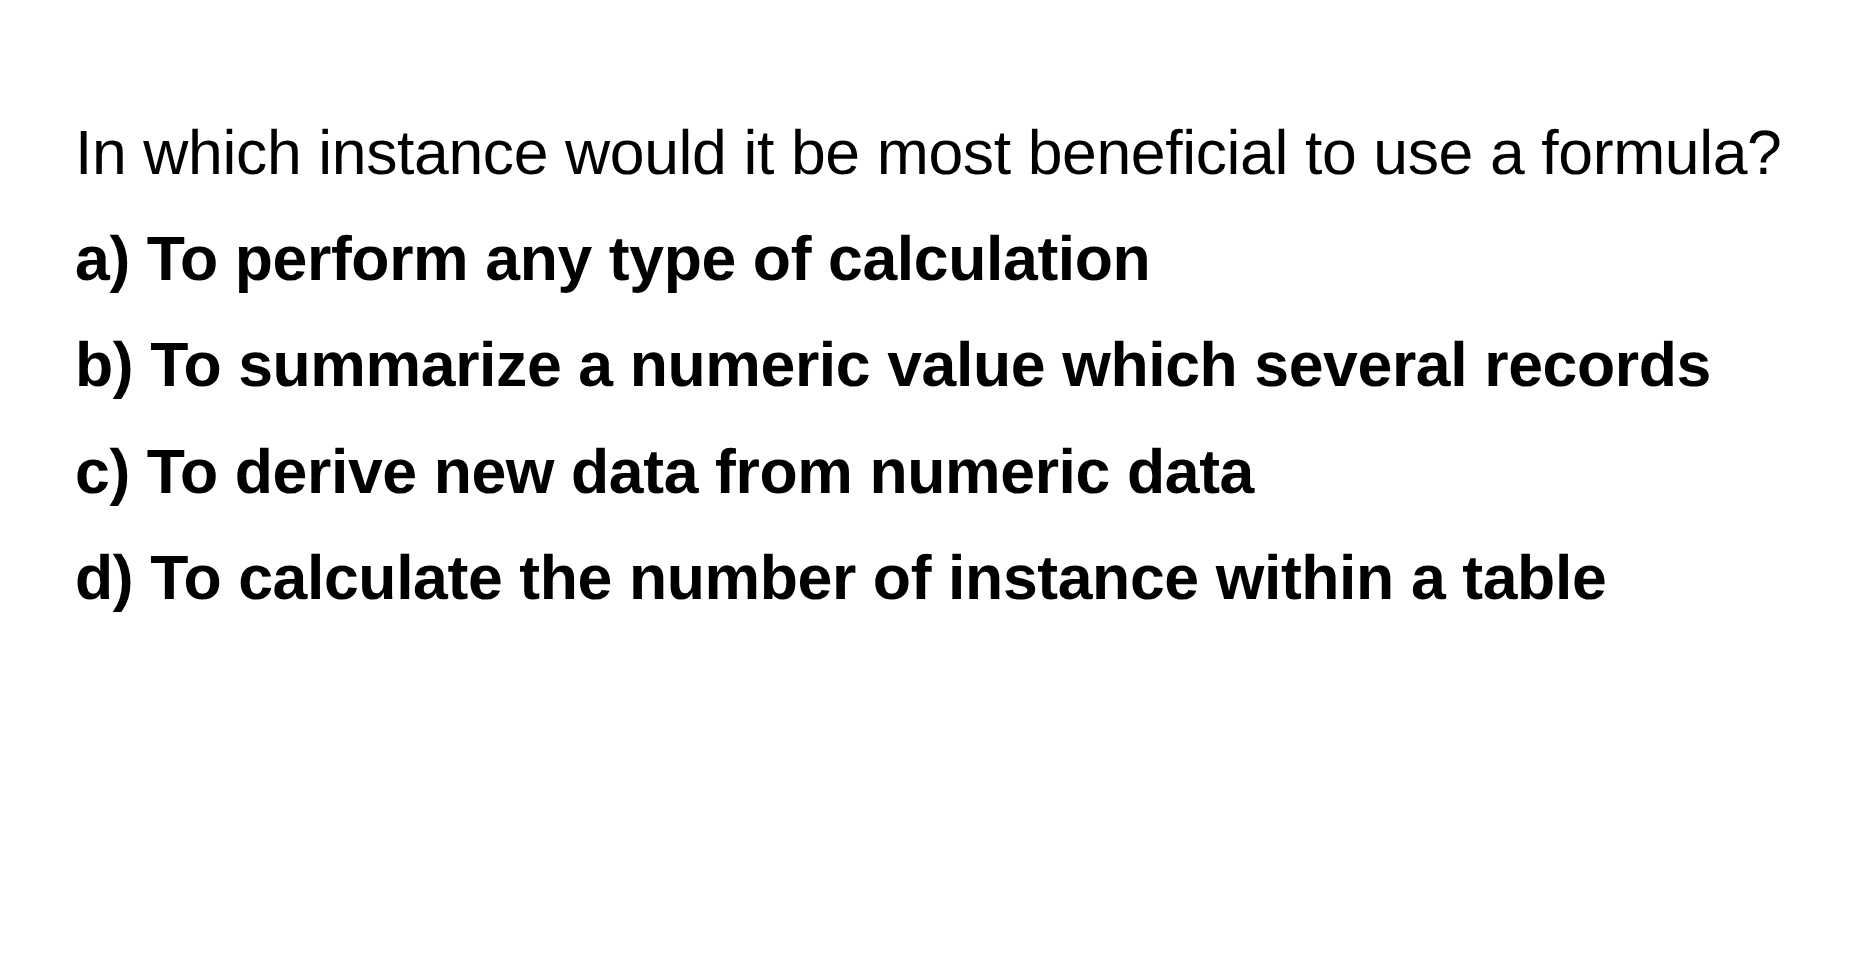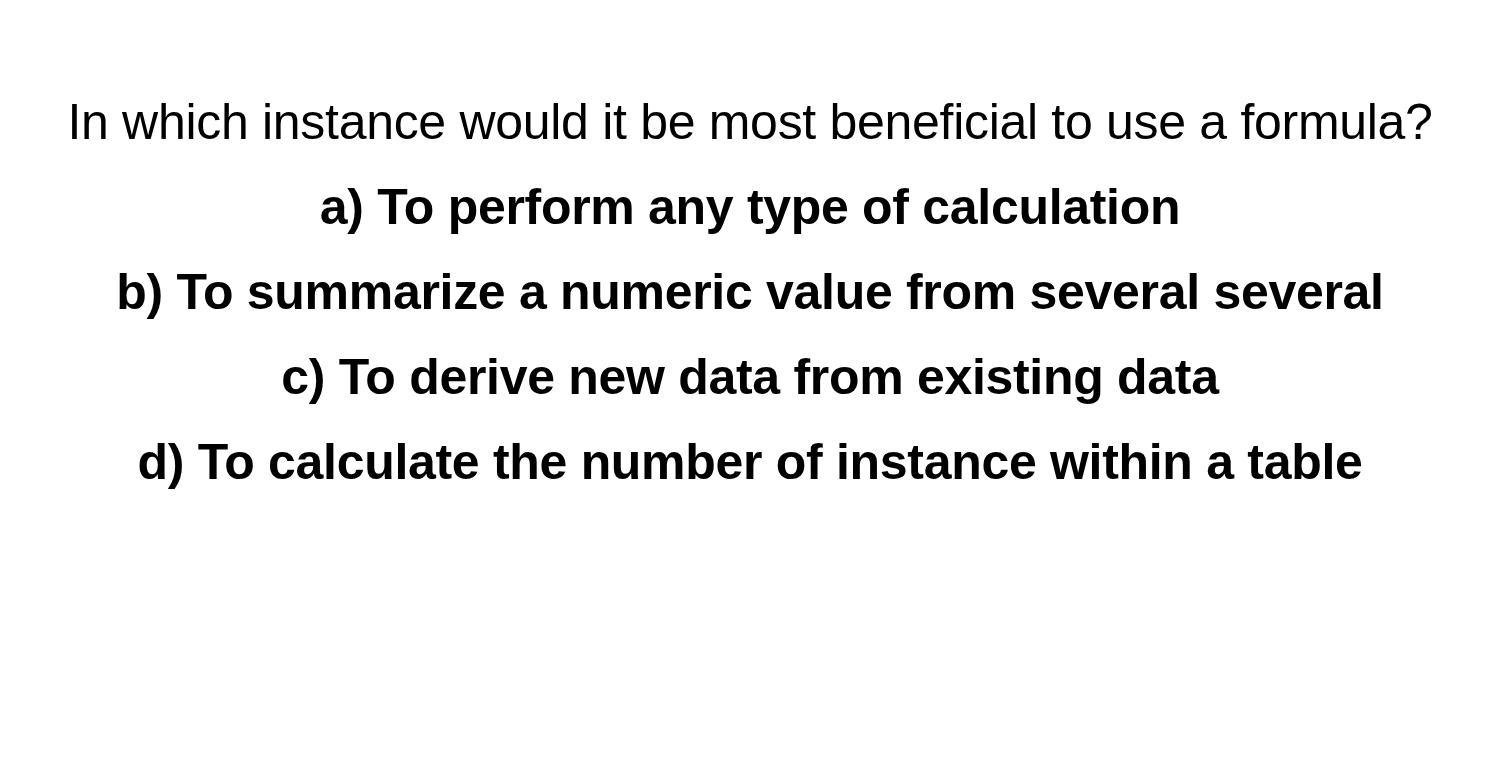--- a/index.html
+++ b/index.html
@@ -1,19 +1,18 @@
 <!DOCTYPE html>
 <html><head>
   <meta charset="utf-8">
   <style>
     * {
       margin: 0;
       padding: 0;
       box-sizing: border-box;
-      text-align: center;
     }
     body {
       width: 1500px;
       height: 776px;
       background: #ffffff;
       font-family: -apple-system, BlinkMacSystemFont, "Segoe UI", Helvetica, Arial, sans-serif;
       padding: 80px 60px 60px 60px;
       color: #000000;
     }
     .question-text {
@@ -27,15 +26,15 @@
       line-height: 1.7;
       font-weight: 700;
       letter-spacing: -0.3px;
     }
   </style>
 </head>
 <body>
 
 <div class="question-text">In which instance would it be most beneficial to use a formula?</div>
 <div class="option">a) To perform any type of calculation</div>
-<div class="option">b) To summarize a numeric value from several several</div>
-<div class="option">c) To derive new data from existing data</div>
+<div class="option">b) To summarize a numeric value which several records</div>
+<div class="option">c) To derive new data from numeric data</div>
 <div class="option">d) To calculate the number of instance within a table</div>
 
 </body></html>

